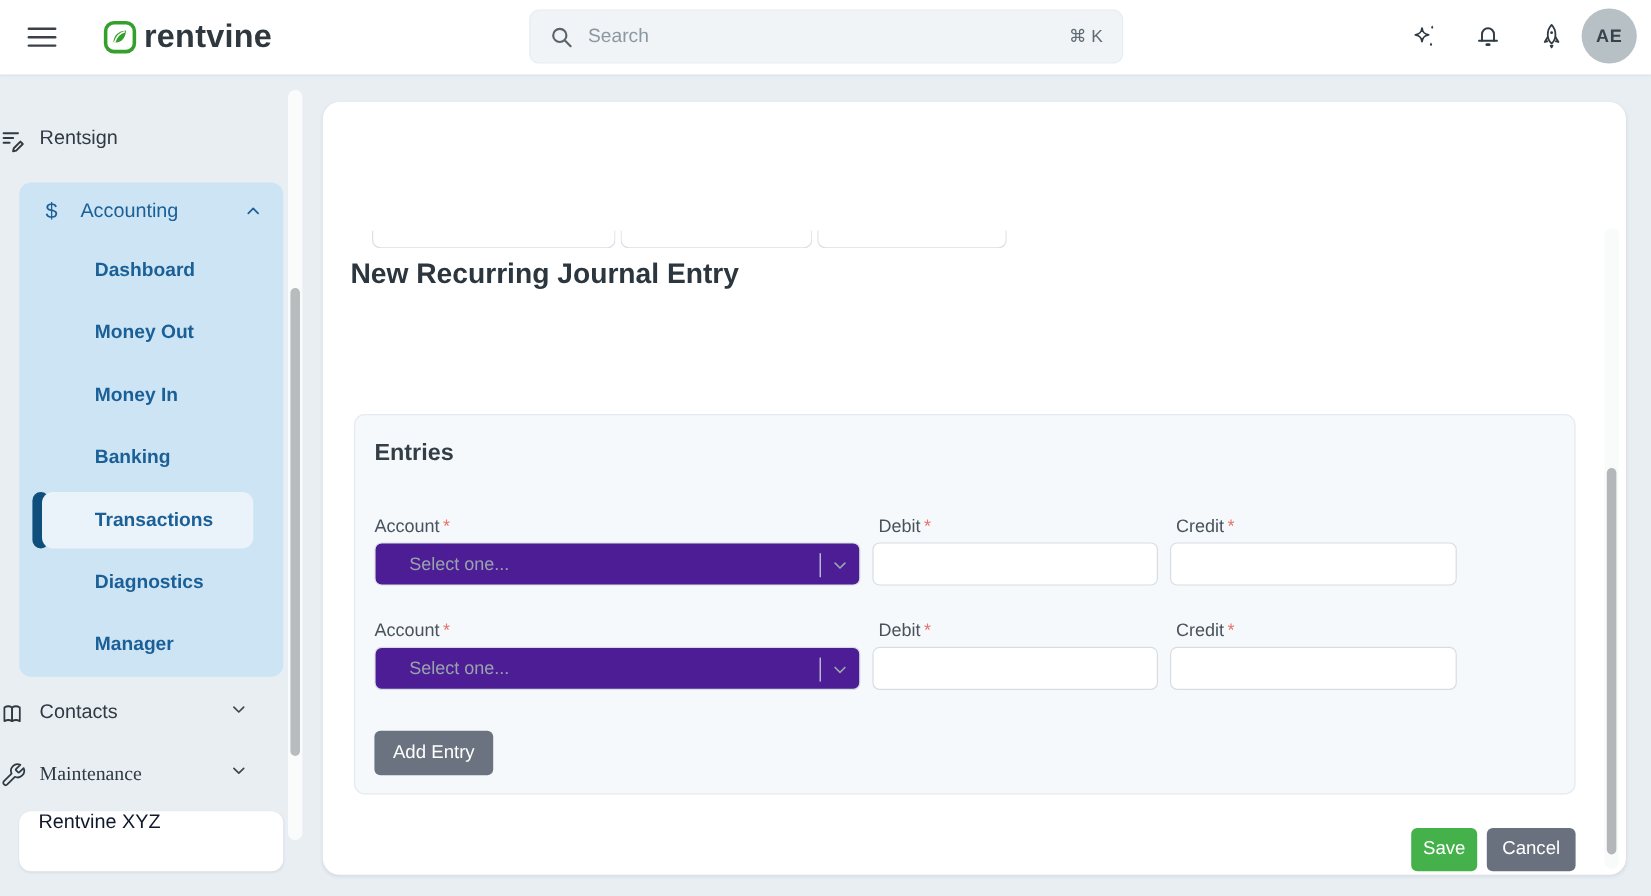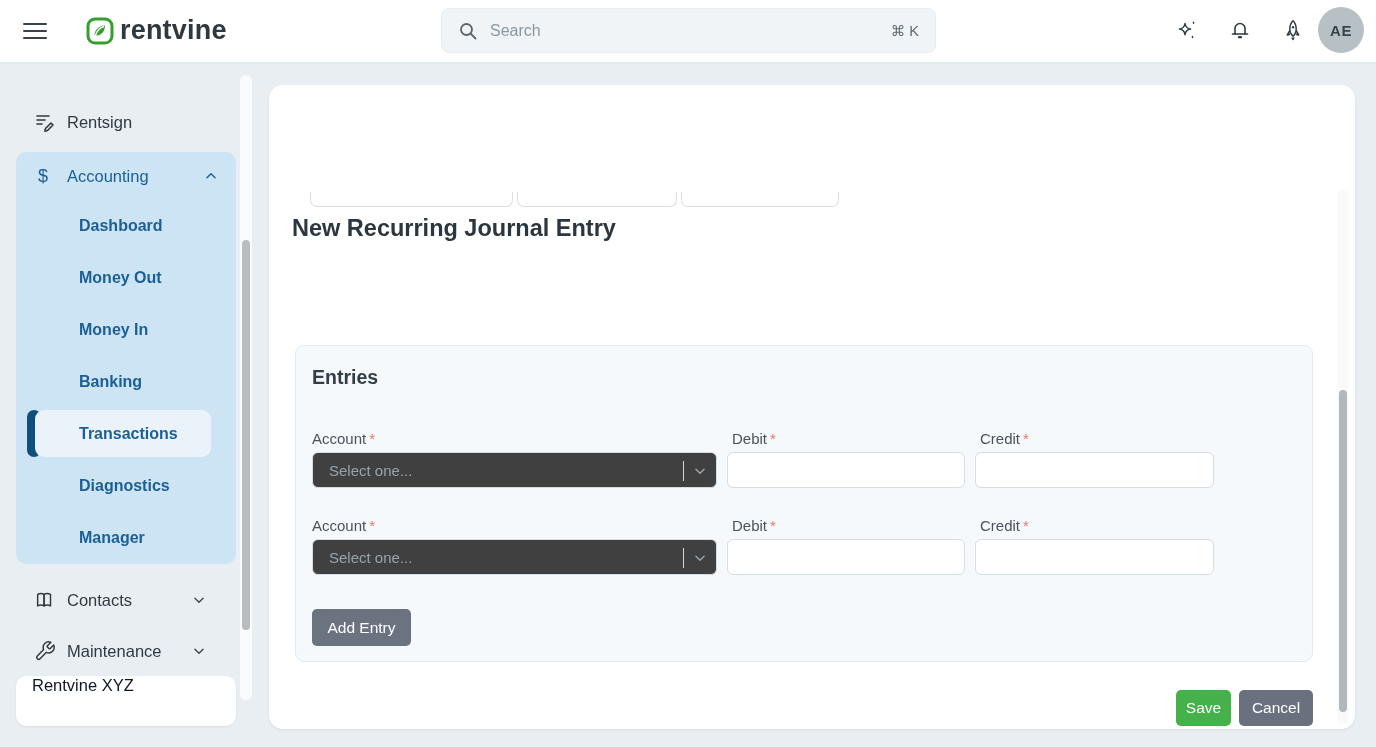--- a/index.html
+++ b/index.html
@@ -18,22 +18,22 @@
                      color:#49545c; margin-left:12px; font-family:inherit; }
   .searchbar input::placeholder { color:#8b98a1; }
   .search-shortcut { font-size:14.5px; color:#5f6a72; white-space:nowrap; }
   .topbar-icon { position:absolute; top:18px; width:24px; height:24px; cursor:pointer; }
   .avatar { position:absolute; left:1318px; top:7px; width:46px; height:46px; border-radius:50%;
             background:#b6c0c5; display:flex; align-items:center; justify-content:center;
             font-size:15px; font-weight:700; color:#37434c; letter-spacing:.5px; cursor:pointer; }
 
   
   .sidebar { position:absolute; left:0; top:62px; width:260px; height:685px; }
-  .side-row { position:absolute; left:0; width:236px; height:32px; display:flex; align-items:center;
-              padding-left:34px; gap:11px; cursor:pointer; font-size:16.5px; color:#2f3a42; }
+  .side-row { position:absolute; left:0; width:236px; height:32px; display:flex; align-items:flex-start;
+              gap:11px; cursor:pointer; font-size:16.5px; color:#2f3a42; }
   .side-row .chev { margin-left:auto; margin-right:30px; }
   .acc-group { position:absolute; left:16px; top:90px; width:220px; height:412px;
                background:#cde4f4; border-radius:10px; }
   .acc-header { height:48px; display:flex; align-items:center; padding:0 18px 0 22px; cursor:pointer;
                 color:#1b5f97; font-size:16.5px; }
   .acc-header .dollar { font-size:18px; font-weight:500; width:16px; }
   .acc-header .label { margin-left:13px; }
   .acc-header .chev { margin-left:auto; }
   .acc-item { position:relative; height:52px; display:flex; align-items:center; padding-left:63px;
               font-size:16px; color:#1b5f97; cursor:pointer; }
@@ -74,22 +74,22 @@
   .segmented { position:absolute; left:16px; top:35px; height:37px; display:flex;
                border-radius:5px; overflow:hidden; cursor:pointer; }
   .seg-btn { height:100%; display:flex; align-items:center; justify-content:center; color:#fff;
              font-size:15.5px; background:#29a4b9; }
   .seg-btn.selected { background:#1e7d8e; }
   .seg-never { width:69px; } .seg-on { width:46px; } .seg-after { width:63px; }
 
   .entries-title { position:absolute; left:16px; top:20px; font-size:19.5px; color:#333e47; }
   .field-label { position:absolute; font-size:15px; color:#49535b; }
   .req { color:#e8746c; margin-left:3px; }
-  .sel-box { position:absolute; width:405px; height:36px; background:#404040; border:1px solid #d7dde3;
-             border-radius:6px; display:flex; align-items:center; padding-left:16px; cursor:pointer; }
+  .sel-box { position:absolute; width:405px; height:36px; background:#4c1d95; border:1px solid #d7dde3;
+             border-radius:6px; display:flex; align-items:center; padding-left:28px; cursor:pointer; }
   .sel-placeholder { font-size:15px; color:#98a3ac; }
   .sel-divider { position:absolute; right:32px; top:8px; width:1px; height:20px; background:#d4dade; }
   .sel-caret { position:absolute; right:9px; top:11px; }
   .text-input { position:absolute; height:36px; background:#fff; border:1px solid #d7dde3; border-radius:6px;
                 font-size:15px; color:#37424b; padding:0 10px; outline:none; font-family:inherit; }
   .btn { border:none; border-radius:5px; color:#fff; font-size:15.5px; font-family:inherit;
          display:flex; align-items:center; justify-content:center; cursor:pointer; }
   .add-entry-btn { position:absolute; left:16px; top:263px; width:99px; height:37px; background:#6a737f; }
   .save-btn { position:absolute; left:907px; top:605px; width:55px; height:36px; background:#45b14a; }
   .cancel-btn { position:absolute; left:970px; top:605px; width:74px; height:36px; background:#68717d; }
@@ -225,21 +225,21 @@
       </svg>
     </span>
     <span>Contacts</span>
     <span class="chev">
       <svg width="14" height="14" viewBox="0 0 24 24" fill="none" stroke="#3d474f" stroke-width="2.4" stroke-linecap="round" stroke-linejoin="round">
           <path d="M5 9 L12 16 L19 9"></path>
         </svg>
     </span>
   </div>
 
-  <div class="side-row" style="top:573px;">
+  <div class="side-row" style="top:573px;font-family:Liberation Serif, serif;">
     <span>
       <svg width="22" height="22" viewBox="0 0 24 24" fill="none" stroke="#2f3a42" stroke-width="1.6" stroke-linecap="round" stroke-linejoin="round">
         <path d="M14.7 6.3a1 1 0 0 0 0 1.4l1.6 1.6a1 1 0 0 0 1.4 0l3.77-3.77a6 6 0 0 1-7.94 7.94l-6.91 6.91a2.12 2.12 0 0 1-3-3l6.91-6.91a6 6 0 0 1 7.94-7.94l-3.76 3.76z"></path>
       </svg>
     </span>
     <span>Maintenance</span>
     <span class="chev">
       <svg width="14" height="14" viewBox="0 0 24 24" fill="none" stroke="#3d474f" stroke-width="2.4" stroke-linecap="round" stroke-linejoin="round">
           <path d="M5 9 L12 16 L19 9"></path>
         </svg>

